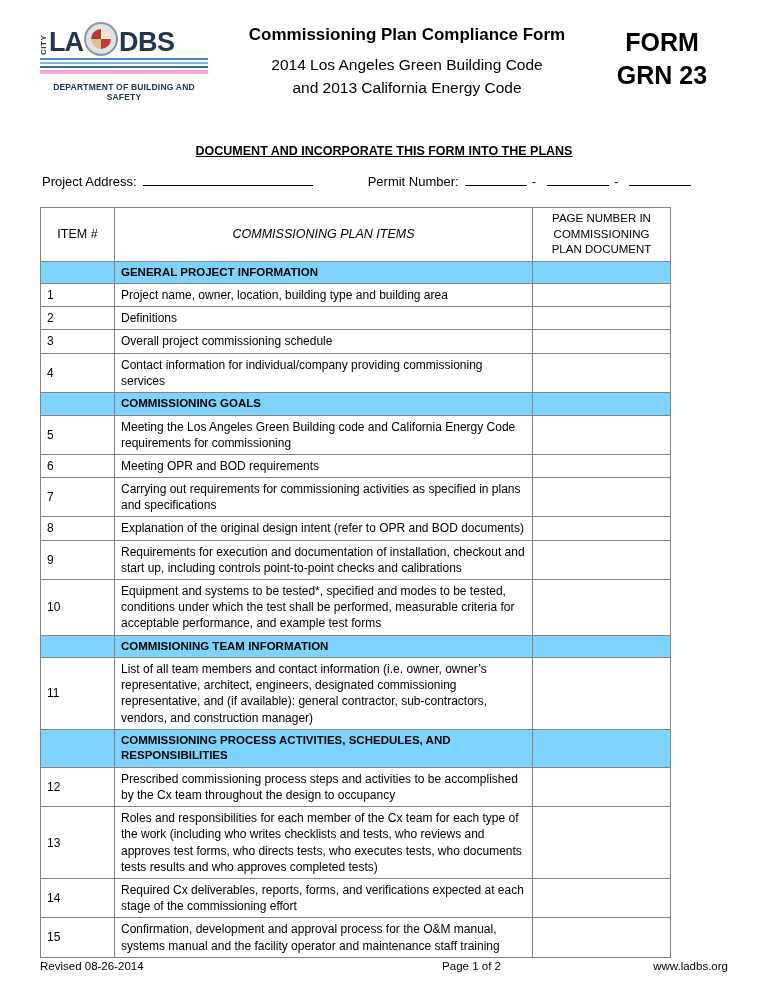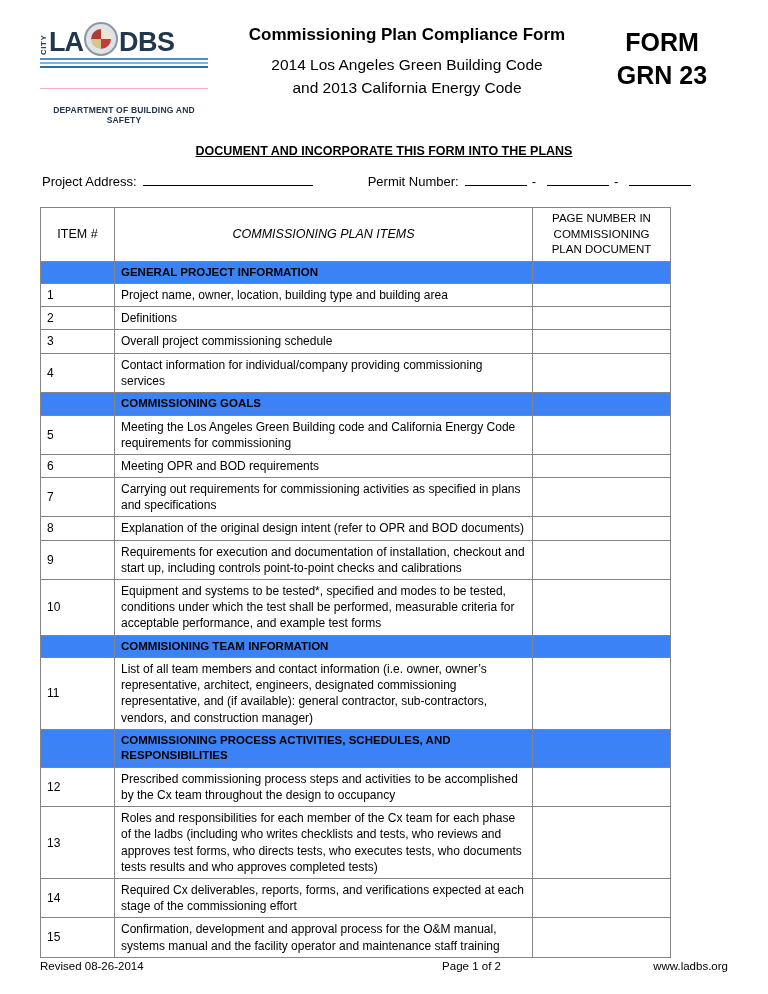--- a/index.html
+++ b/index.html
@@ -103,29 +103,29 @@
     width: 168px;
   }
   .stripe {
     height: 2px;
     background: #4d8fc4;
     margin-bottom: 2px;
   }
   .stripe.s2 { background: #7fb2d6; }
   .stripe.s3 { background: #2f6ea3; }
   .logo-dept {
-    margin-top: 20px;
+    margin-top: 2px;
     font-size: 8.5px;
     font-weight: bold;
     letter-spacing: 0.2px;
     color: #22364d;
     width: 168px;
     text-align: center;
-    border-top: 1px solid #f9a8d4;
-    padding-top: 16px;
+    border-top: 4px solid #f9a8d4;
+    padding-top: 8px;
   }
 
   .title-block {
     flex: 1 1 auto;
     text-align: center;
     padding-top: 2px;
   }
   .title-main {
     font-size: 17px;
     font-weight: bold;
@@ -200,21 +200,21 @@
     text-align: center;
     font-weight: bold;
     font-size: 12px;
     padding: 7px 6px;
   }
   th.h-item { font-size: 12.5px; }
   th.h-desc { font-size: 12.5px; font-style: italic; }
   th.h-page { font-size: 11.5px; line-height: 1.45; }
 
   tr.section-row td {
-    background: #3b82f6;
+    background: #7dd3fc;
     font-weight: bold;
     font-size: 11.5px;
   }
   td.item-cell {
     text-align: left;
     padding-left: 8px;
     font-size: 12px;
   }
   td.desc-cell {
     text-align: left;
@@ -382,21 +382,21 @@
           <td>COMMISSIONING PROCESS ACTIVITIES, SCHEDULES, AND RESPONSIBILITIES</td>
           <td></td>
         </tr>
         <tr>
           <td class="item-cell">12</td>
           <td class="desc-cell">Prescribed commissioning process steps and activities to be accomplished by the Cx team throughout the design to occupancy</td>
           <td class="page-cell"></td>
         </tr>
         <tr>
           <td class="item-cell">13</td>
-          <td class="desc-cell">Roles and responsibilities for each member of the Cx team for each phase of the ladbs (including who writes checklists and tests, who reviews and approves test forms, who directs tests, who executes tests, who documents tests results and who approves completed tests)</td>
+          <td class="desc-cell">Roles and responsibilities for each member of the Cx team for each type of the work (including who writes checklists and tests, who reviews and approves test forms, who directs tests, who executes tests, who documents tests results and who approves completed tests)</td>
           <td class="page-cell"></td>
         </tr>
         <tr>
           <td class="item-cell">14</td>
           <td class="desc-cell">Required Cx deliverables, reports, forms, and verifications expected at each stage of the commissioning effort</td>
           <td class="page-cell"></td>
         </tr>
         <tr>
           <td class="item-cell">15</td>
           <td class="desc-cell">Confirmation, development and approval process for the O&amp;M manual, systems manual and the facility operator and maintenance staff training</td>

